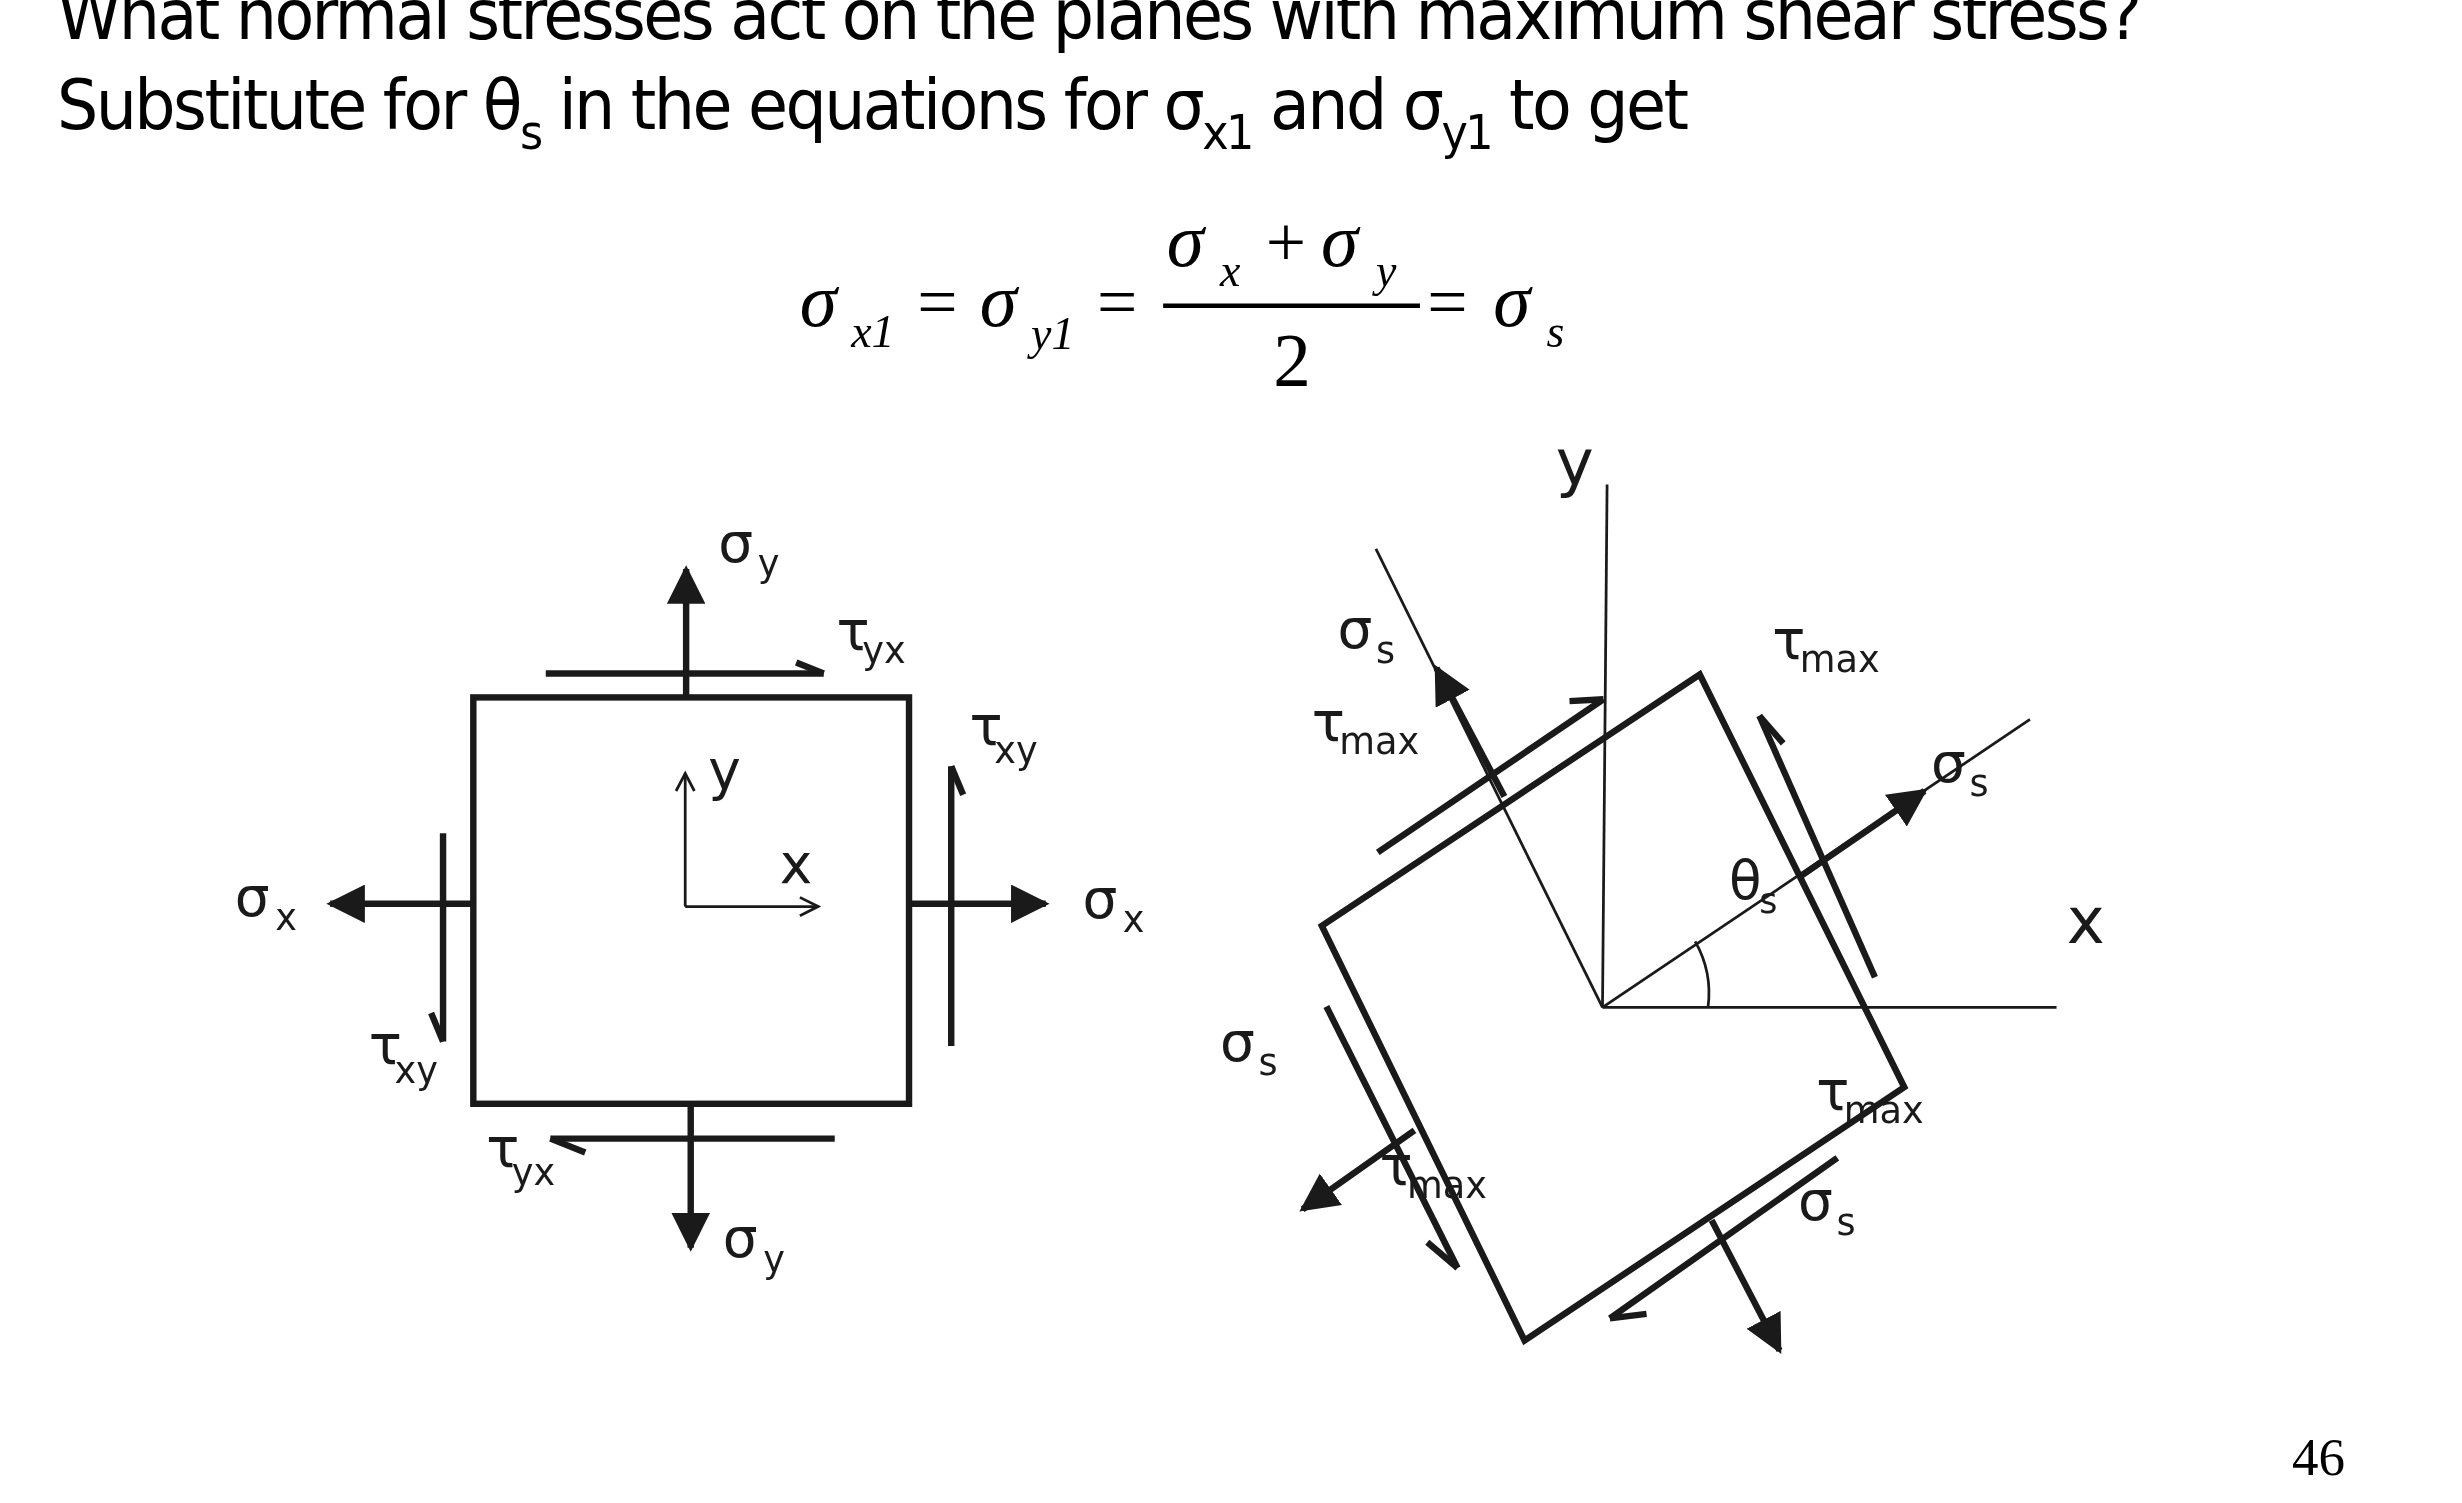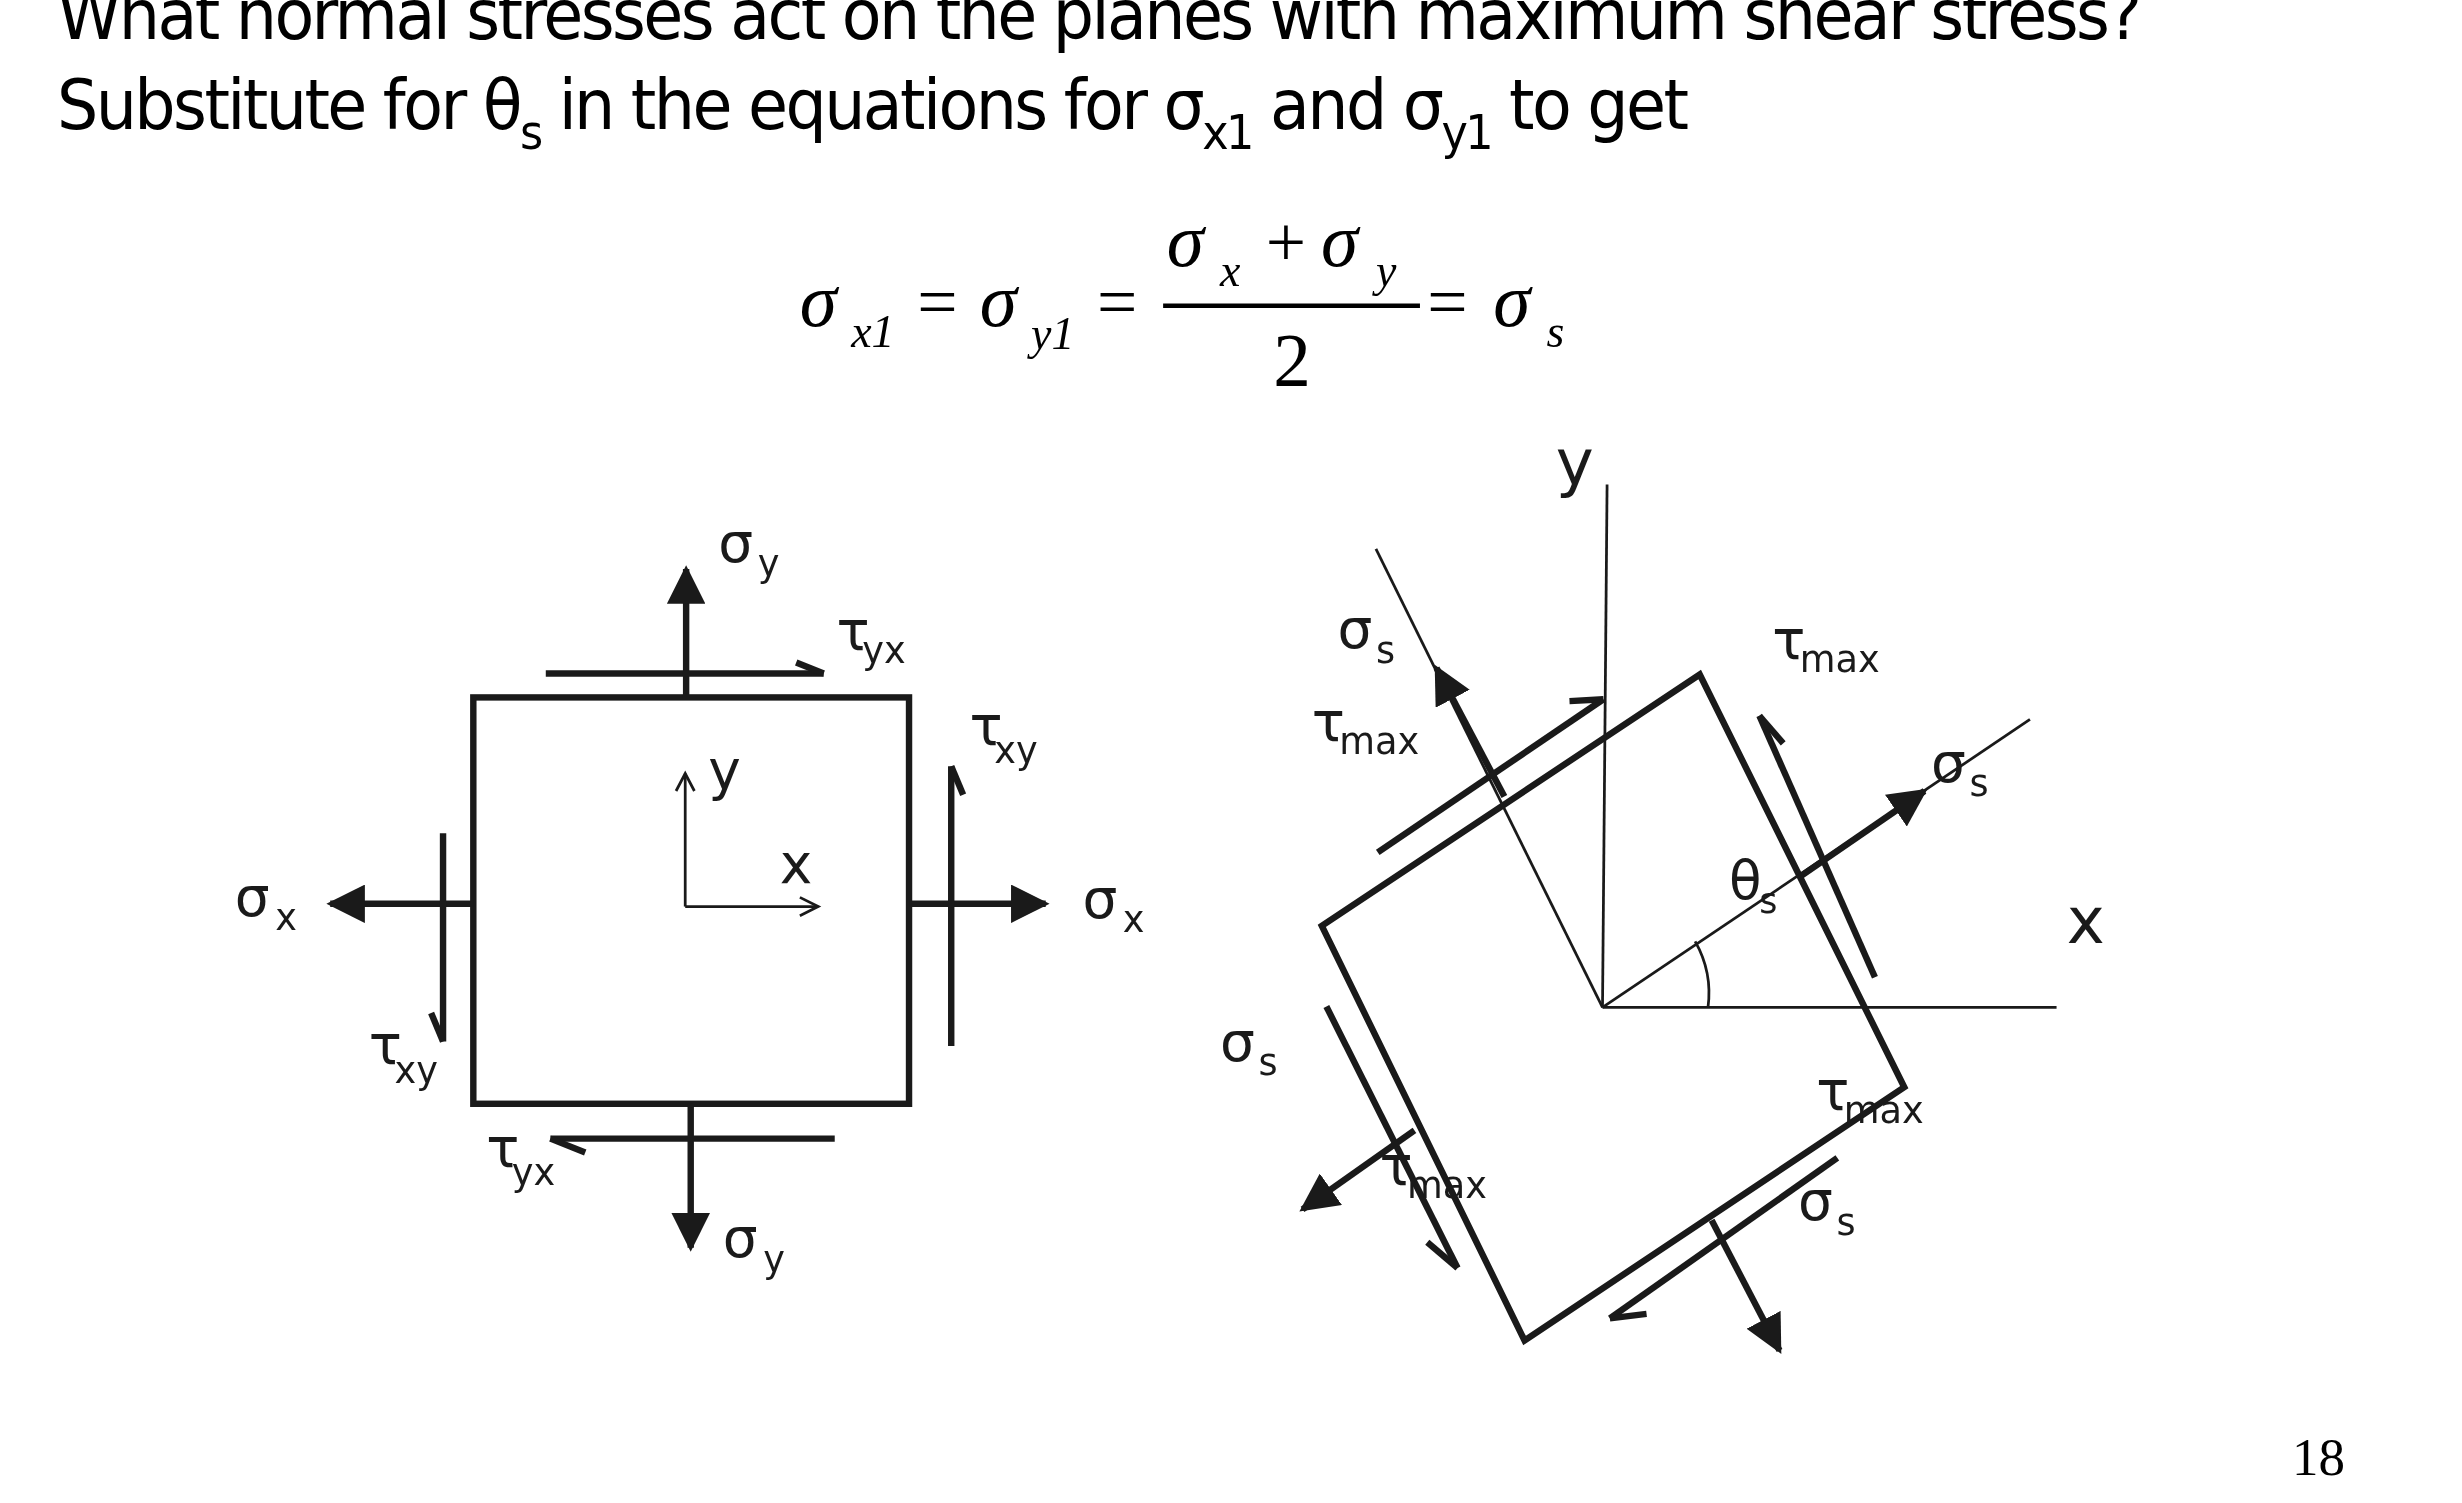--- a/index.html
+++ b/index.html
@@ -135,14 +135,14 @@
     <text x="1372" y="1172" font-size="40">s</text>
     <text x="1504" y="1292" font-size="60">τ</text>
     <text x="1534" y="1306" font-size="40">max</text>
     <text x="1980" y="1210" font-size="60">τ</text>
     <text x="2010" y="1224" font-size="40">max</text>
     <text x="1960" y="1330" font-size="60">σ</text>
     <text x="2002" y="1346" font-size="40">s</text>
   </g>
 </svg>
 
-<div class="pagenum">18</div>
+<div class="pagenum">46</div>
 
 
 </body></html>

